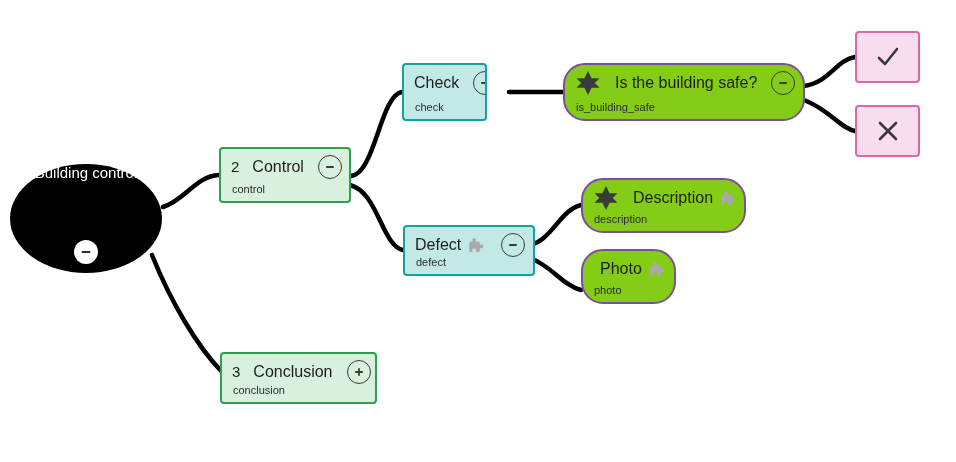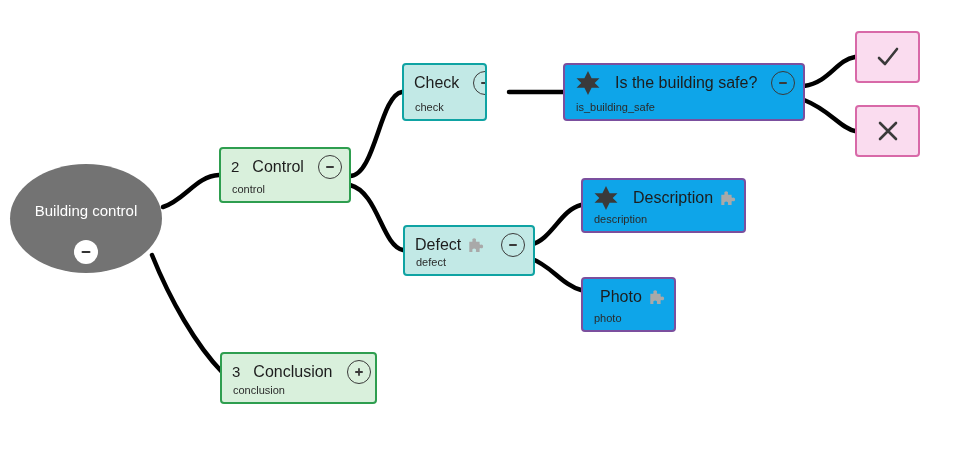--- a/index.html
+++ b/index.html
@@ -66,30 +66,29 @@
     font-size: 11px;
     color: #2b2b2b;
     white-space: nowrap;
     line-height: 13px;
   }
   .spacer { flex: 1 1 auto; }
 
   
   .node.green  { background: #d9f0dc; border-color: #2e9e4f; }
   .node.teal   { background: #c2e9e6; border-color: #0fa3a3; }
-  .node.purple { background: #0ea5e9; border-color: #7b4f9e; }
+  .node.purple { background: #84cc16; border-color: #7b4f9e; border-radius: 22px; }
   .node.pink   { background: #fadcef; border-color: #d869a8; }
 
   
   .root-ellipse {
     position: absolute;
-    background: #737373;
+    background: #000000;
     border-radius: 50%;
     display: flex;
-    align-items: center;
     justify-content: center;
   }
   .root-ellipse .root-label {
     color: #ffffff;
     font-size: 15px;
     white-space: nowrap;
     margin-bottom: 16px;
   }
 
   
@@ -237,21 +236,21 @@
       </svg>
       <span class="spacer"></span>
       <span class="title">Description</span>
       <svg class="puzzle-icon" width="17" height="17" viewBox="0 0 17 17">
         <path d="M6.2,1.2 C7.4,1.2 8.1,2.0 8.1,2.9 C8.1,3.4 7.8,3.6 7.8,4.0 C7.8,4.4 8.1,4.7 8.6,4.7 L11.6,4.7 L11.6,7.0 C11.6,7.5 11.9,7.8 12.3,7.8 C12.7,7.8 12.9,7.5 13.4,7.5 C14.3,7.5 15.1,8.2 15.1,9.4 C15.1,10.6 14.3,11.3 13.4,11.3 C12.9,11.3 12.7,11.0 12.3,11.0 C11.9,11.0 11.6,11.3 11.6,11.8 L11.6,15.0 L8.6,15.0 C8.1,15.0 7.8,14.7 7.8,14.3 C7.8,13.9 8.1,13.7 8.1,13.2 C8.1,12.3 7.4,11.5 6.2,11.5 C5.0,11.5 4.3,12.3 4.3,13.2 C4.3,13.7 4.6,13.9 4.6,14.3 C4.6,14.7 4.3,15.0 3.8,15.0 L1.3,15.0 L1.3,4.7 L3.8,4.7 C4.3,4.7 4.6,4.4 4.6,4.0 C4.6,3.6 4.3,3.4 4.3,2.9 C4.3,2.0 5.0,1.2 6.2,1.2 Z" fill="#a9a9a9"></path>
       </svg>
     </div>
     <span class="subtitle">description</span>
   </div>
 
-  <div class="node purple" style="left:581px; top:277px; width:95px; height:55px;">
+  <div class="node purple" style="left:581px; top:249px; width:95px; height:55px;">
     <div class="row">
       <span class="spacer"></span>
       <span class="title">Photo</span>
       <svg class="puzzle-icon" width="17" height="17" viewBox="0 0 17 17">
         <path d="M6.2,1.2 C7.4,1.2 8.1,2.0 8.1,2.9 C8.1,3.4 7.8,3.6 7.8,4.0 C7.8,4.4 8.1,4.7 8.6,4.7 L11.6,4.7 L11.6,7.0 C11.6,7.5 11.9,7.8 12.3,7.8 C12.7,7.8 12.9,7.5 13.4,7.5 C14.3,7.5 15.1,8.2 15.1,9.4 C15.1,10.6 14.3,11.3 13.4,11.3 C12.9,11.3 12.7,11.0 12.3,11.0 C11.9,11.0 11.6,11.3 11.6,11.8 L11.6,15.0 L8.6,15.0 C8.1,15.0 7.8,14.7 7.8,14.3 C7.8,13.9 8.1,13.7 8.1,13.2 C8.1,12.3 7.4,11.5 6.2,11.5 C5.0,11.5 4.3,12.3 4.3,13.2 C4.3,13.7 4.6,13.9 4.6,14.3 C4.6,14.7 4.3,15.0 3.8,15.0 L1.3,15.0 L1.3,4.7 L3.8,4.7 C4.3,4.7 4.6,4.4 4.6,4.0 C4.6,3.6 4.3,3.4 4.3,2.9 C4.3,2.0 5.0,1.2 6.2,1.2 Z" fill="#a9a9a9"></path>
       </svg>
       <span class="spacer"></span>
     </div>
     <span class="subtitle">photo</span>
   </div>

